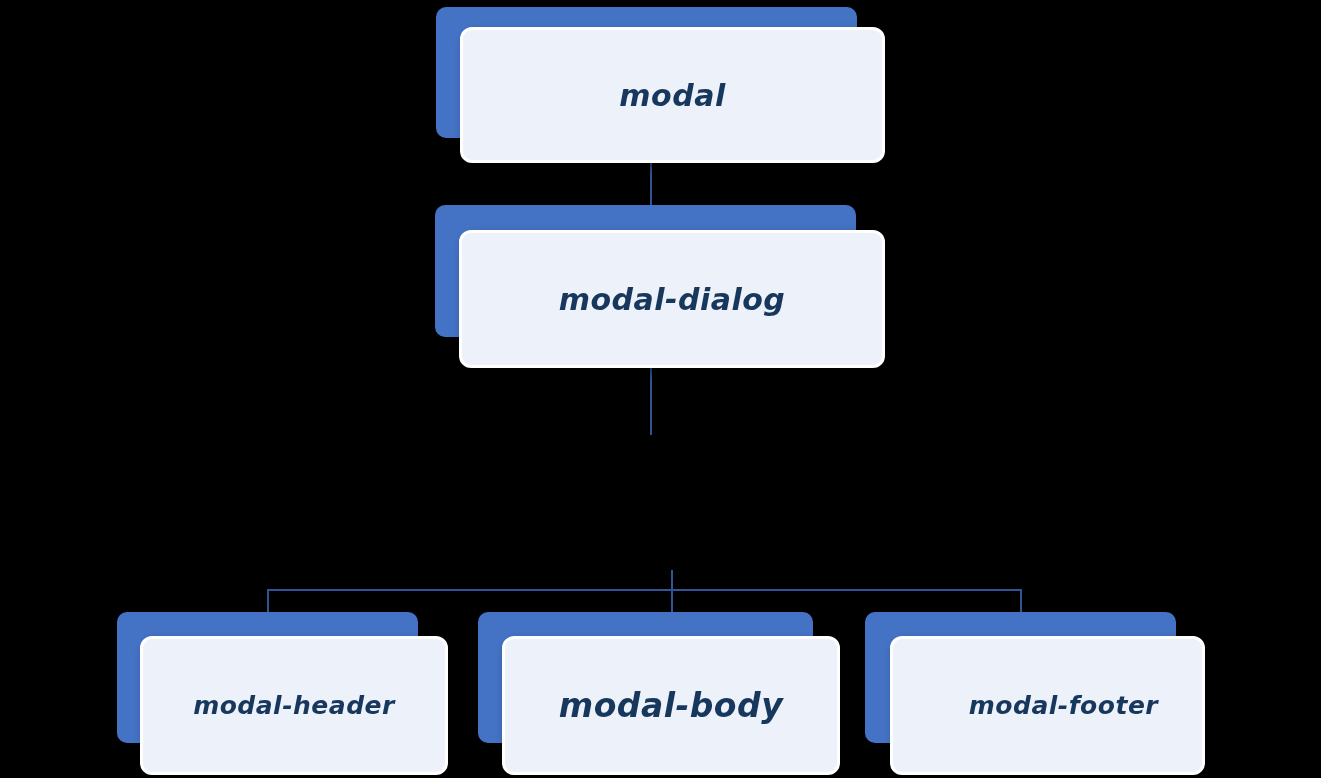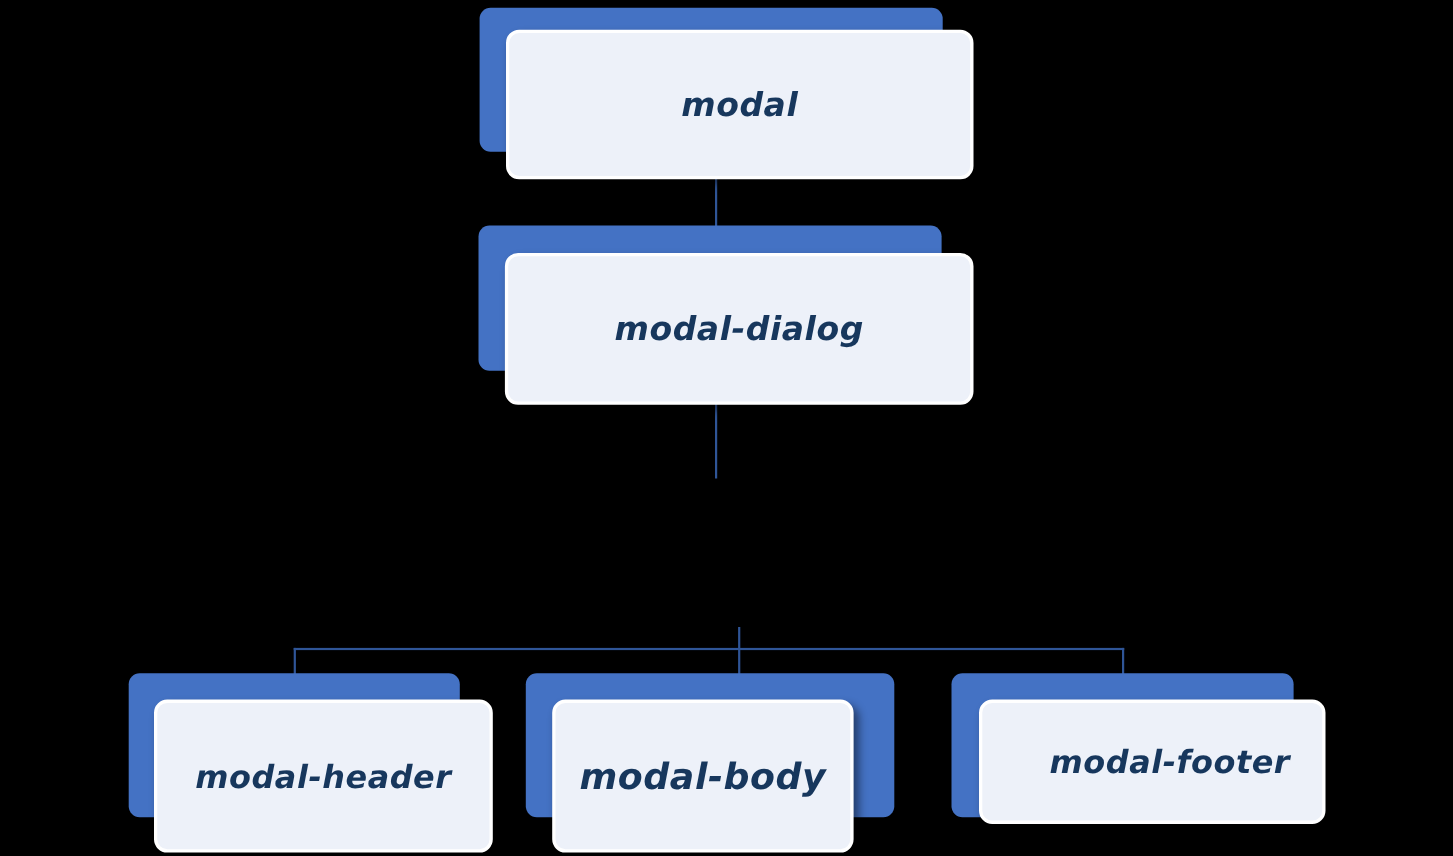--- a/index.html
+++ b/index.html
@@ -38,21 +38,21 @@
     justify-content:center;
   }
   .node .label{
     font-style:italic;
     font-weight:bold;
     color:var(--text-color);
     font-size:30px;
     letter-spacing:0.5px;
     text-align:center;
   }
-  .node.small .label{font-size:29px;}
+  .node.small .label{font-size:25px;}
   .node.large .label{font-size:33px;}
   .connector{
     position:absolute;
     background:var(--line-color);
     z-index:0;
   }
   .node{z-index:1;}
 </style>
 </head>
 <body>
@@ -83,25 +83,25 @@
 
   <div class="node small" style="left:117px;top:612px;width:332px;height:164px;">
     <div class="back" style="width:301px;height:131px;"></div>
     <div class="front" style="left:23px;top:24px;width:308px;height:139px;">
       <span class="label">modal-header</span>
     </div>
   </div>
 
   <div class="node large" style="left:478px;top:612px;width:363px;height:164px;">
     <div class="back" style="width:335px;height:131px;"></div>
-    <div class="front" style="left:24px;top:24px;width:274px;height:139px;">
+    <div class="front" style="left:24px;top:24px;width:338px;height:139px;">
       <span class="label">modal-body</span>
     </div>
   </div>
 
   <div class="node small" style="left:865px;top:612px;width:341px;height:164px;">
     <div class="back" style="width:311px;height:131px;"></div>
-    <div class="front" style="left:25px;top:24px;width:315px;height:113px;padding-left:32px;">
+    <div class="front" style="left:25px;top:24px;width:315px;height:139px;padding-left:32px;">
       <span class="label">modal-footer</span>
     </div>
   </div>
 
 </div>
 
 </body></html>

